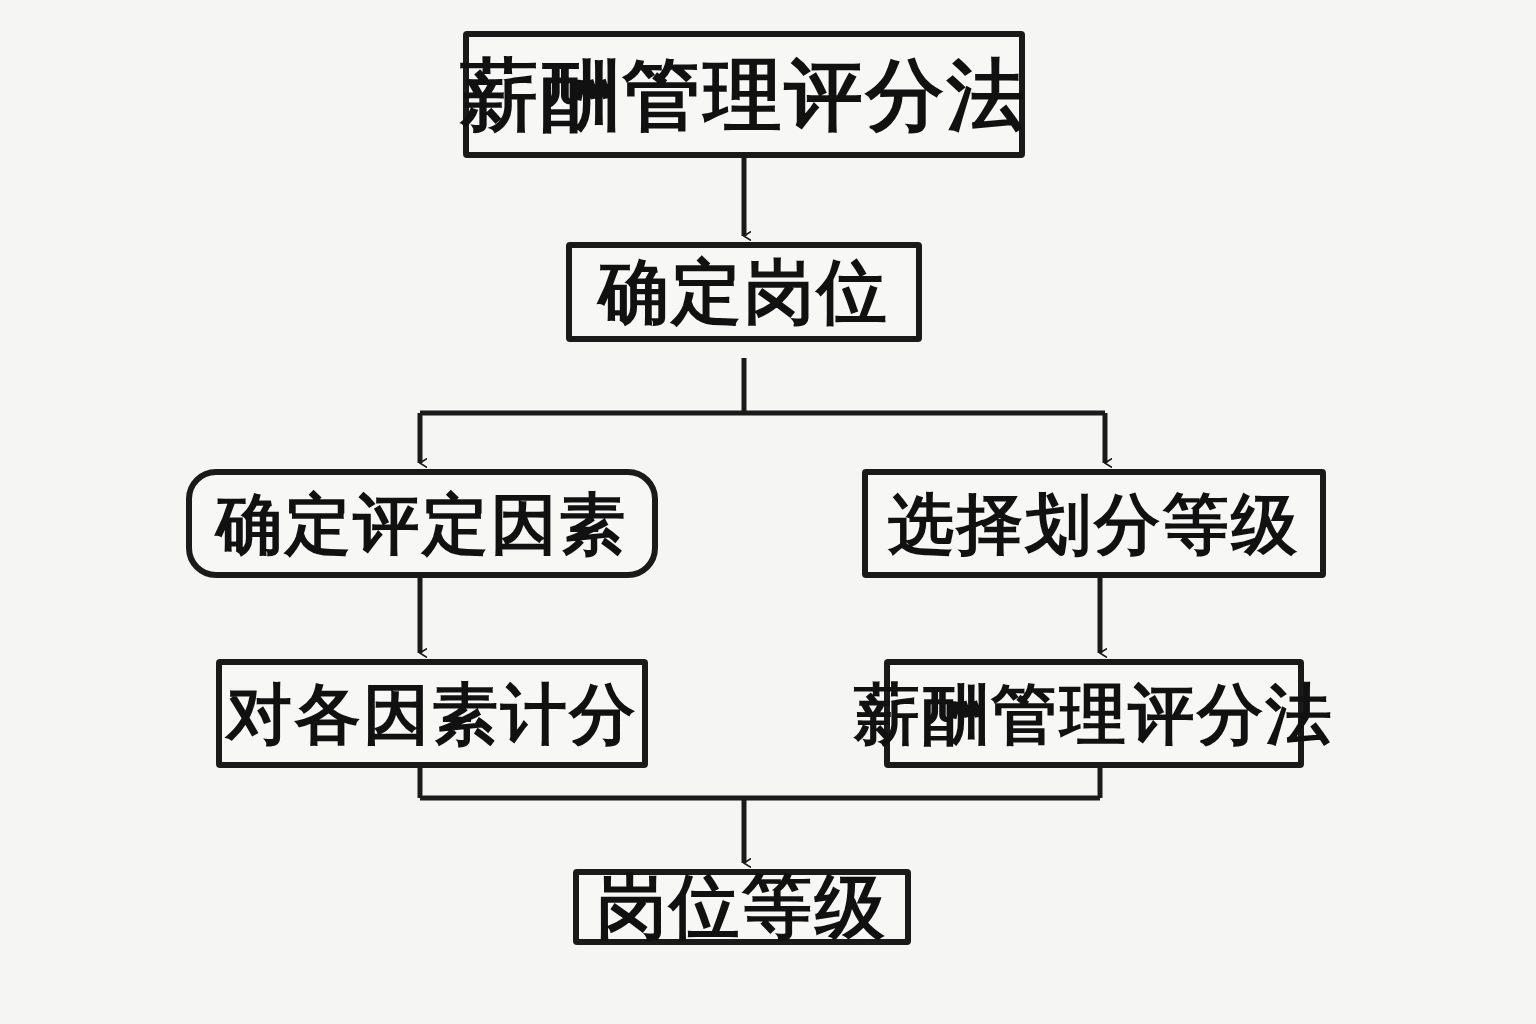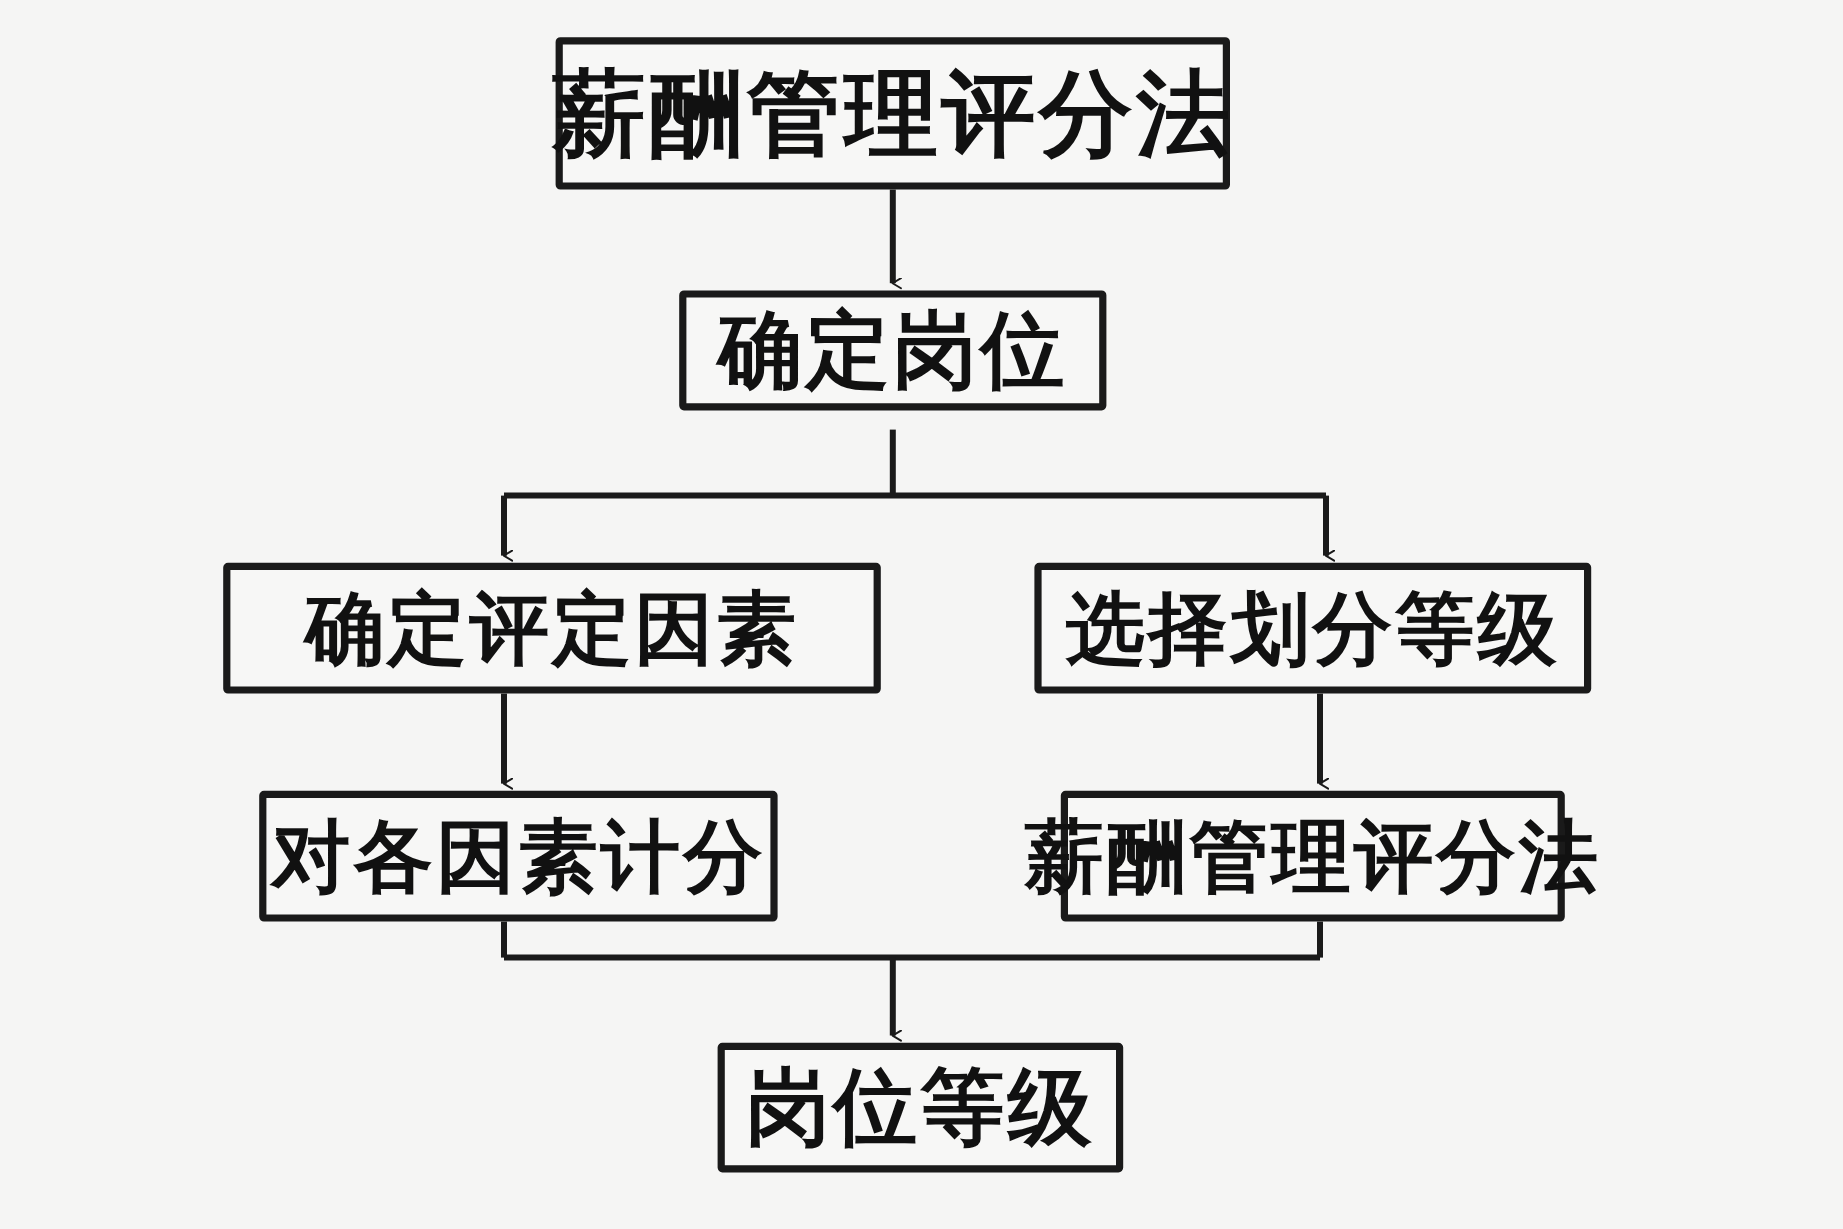--- a/index.html
+++ b/index.html
@@ -80,33 +80,33 @@
   </svg>
 
   <div class="node title" style="left:463px; top:31px; width:562px; height:127px;">
     <span class="node-label">薪酬管理评分法</span>
   </div>
 
   <div class="node step" style="left:566px; top:242px; width:356px; height:100px;">
     <span class="node-label">确定岗位</span>
   </div>
 
-  <div class="node branch" style="left:186px; top:469px; width:548px; height:109px;">
+  <div class="node branch" style="left:186px; top:469px; width:472px; height:109px;border-radius:30px;">
     <span class="node-label">确定评定因素</span>
   </div>
 
   <div class="node branch" style="left:862px; top:469px; width:464px; height:109px;">
     <span class="node-label">选择划分等级</span>
   </div>
 
   <div class="node branch" style="left:216px; top:659px; width:432px; height:109px;">
     <span class="node-label">对各因素计分</span>
   </div>
 
   <div class="node branch" style="left:884px; top:659px; width:420px; height:109px;">
     <span class="node-label">薪酬管理评分法</span>
   </div>
 
-  <div class="node result" style="left:598px; top:869px; width:338px; height:108px;">
+  <div class="node result" style="left:573px; top:869px; width:338px; height:76px;">
     <span class="node-label">岗位等级</span>
   </div>
 
 </div>
 
 </body></html>

